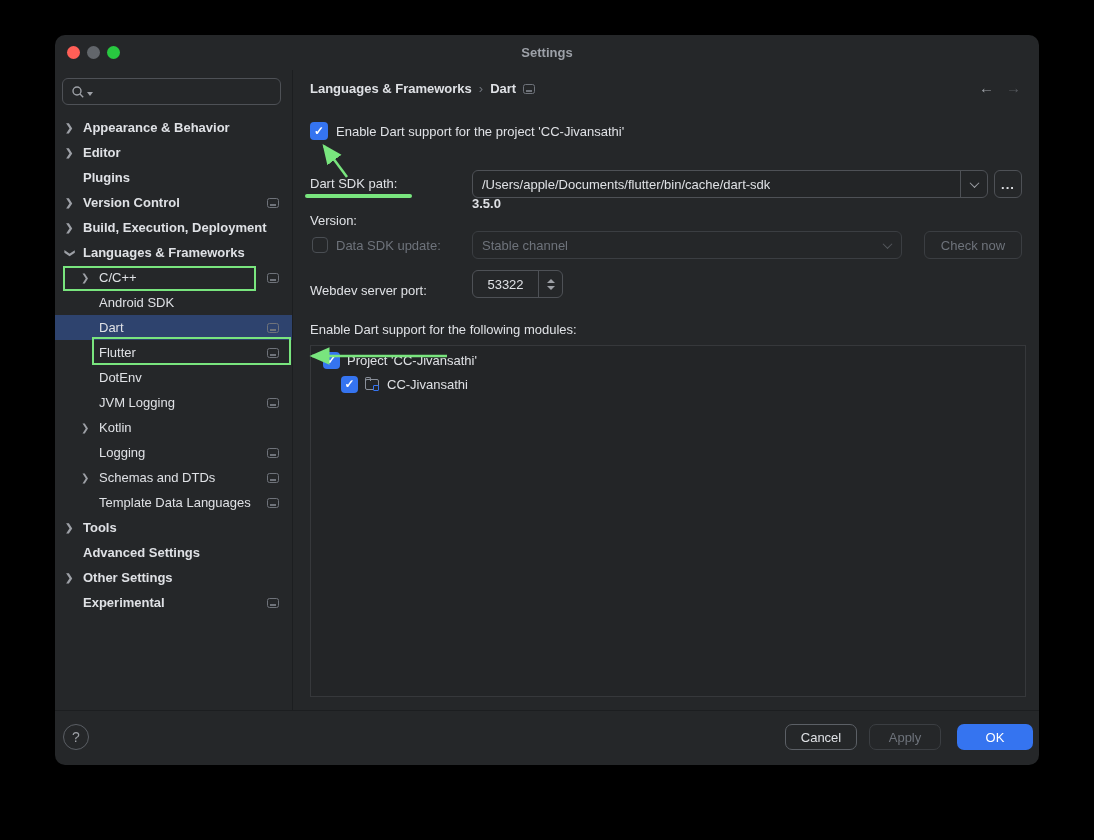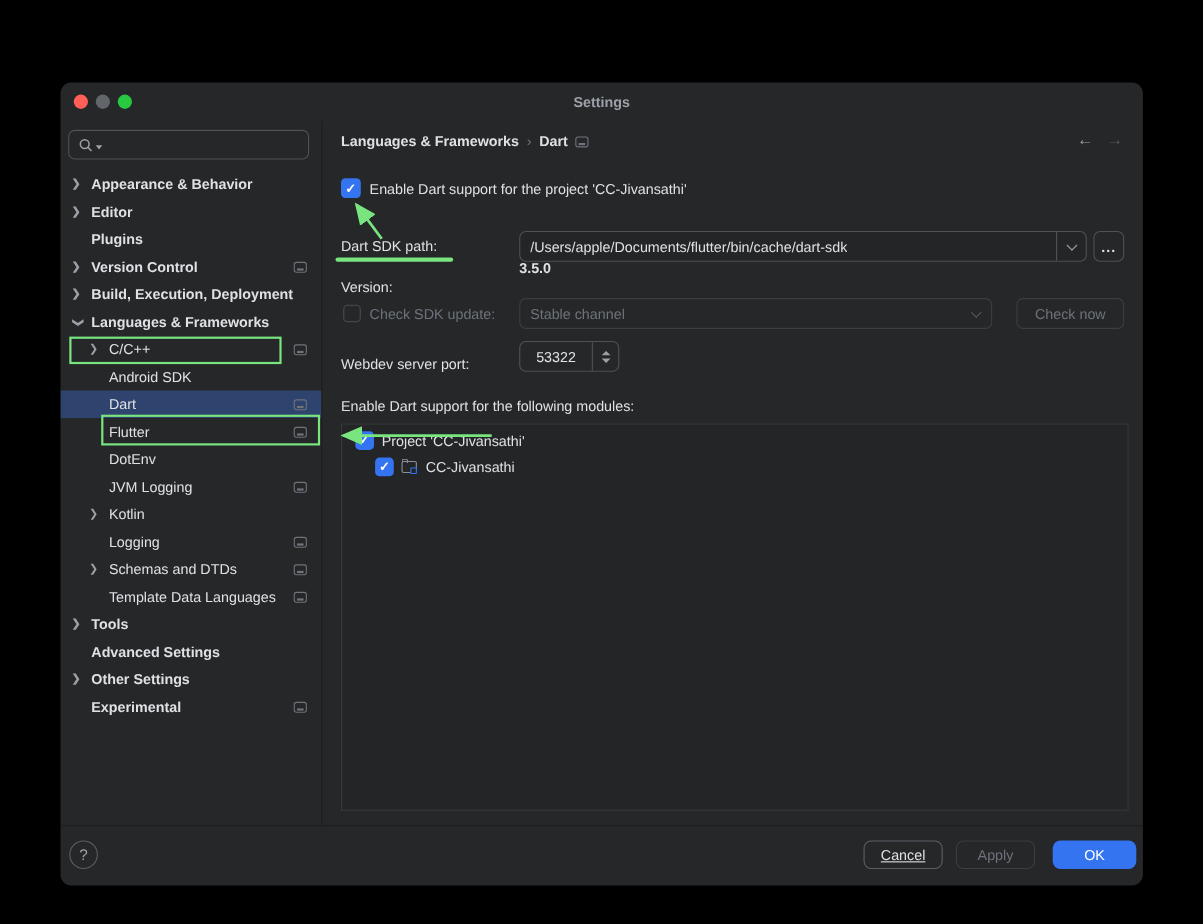--- a/index.html
+++ b/index.html
@@ -4,21 +4,21 @@
 <style>
   :root{
     --bg:#252729; --panel-line:#1c1e20; --text:#dfe1e5; --dim:#6e737b;
     --accent:#3574f0; --selected:#2e436e; --annotation:#79e57e;
     --input-border:#4e5156; --disabled-border:#3b3e42; --icon:#9da0a6;
     --button-border:#5c6066; --title:#9da1a8; --pp:#6f737a;
   }
   *{box-sizing:border-box; margin:0; padding:0;}
   html,body{background:#000;}
   body{width:1094px; height:840px; position:relative; font-family:"Liberation Sans",sans-serif; overflow:hidden;}
-  .window{position:absolute; left:55px; top:35px; width:984px; height:730px; background:var(--bg); border-radius:10px; overflow:hidden;margin-top:40px;}
+  .window{position:absolute; left:55px; top:35px; width:984px; height:730px; background:var(--bg); border-radius:10px; overflow:hidden;}
 
   
   .titlebar{position:absolute; left:0; top:0; width:100%; height:35px;}
   .tl{position:absolute; top:11px; width:13px; height:13px; border-radius:50%;}
   .win-title{position:absolute; left:0; right:0; top:10px; text-align:center; font-size:13px; font-weight:bold; color:var(--title);}
 
   
   .sidebar{position:absolute; left:0; top:35px; width:238px; bottom:55px; border-right:1px solid var(--panel-line);}
   .searchbox{position:absolute; left:7px; top:8px; width:219px; height:27px; border:1px solid var(--input-border); border-radius:6px; display:flex; align-items:center; padding-left:8px; gap:2px;}
   .search-tri{width:0; height:0; border-left:3.5px solid transparent; border-right:3.5px solid transparent; border-top:4px solid var(--icon); margin-top:4px;}
@@ -62,21 +62,21 @@
   .tri-dn{width:0;height:0;border-left:4px solid transparent;border-right:4px solid transparent;border-top:4.5px solid var(--icon);}
 
   .modules-panel{position:absolute; left:16px; top:275px; width:716px; height:352px; border:1px solid #36383b; background:#232527;}
   .module-row{height:24px; display:flex; align-items:center; gap:7px;}
   .module-row .checkbox{width:17px; height:17px; flex:0 0 17px;}
 
   
   .footer{position:absolute; left:0; bottom:0; width:100%; height:55px; border-top:1px solid var(--panel-line);}
   .help-btn{position:absolute; left:8px; top:13px; width:26px; height:26px; border:1.5px solid #5a5e64; border-radius:50%; color:var(--icon); font-size:14px; display:flex; align-items:center; justify-content:center;}
   .f-btn{position:absolute; top:13px; height:26px; border-radius:7px; font-size:13px; display:flex; align-items:center; justify-content:center;}
-  .f-cancel{left:730px; width:72px; border:1px solid var(--button-border); color:var(--text);text-decoration:underline;}
+  .f-cancel{left:730px; width:72px; border:1px solid var(--button-border); color:var(--text);}
   .f-apply{left:814px; width:72px; border:1px solid var(--disabled-border); color:var(--dim);}
   .f-ok{left:902px; width:76px; background:var(--accent); color:#fff;}
 
   
   .anno-layer{position:absolute; inset:0; pointer-events:none; z-index:20; color:var(--annotation);}
   .anno-box{position:absolute; border:2px solid var(--annotation);}
   .anno-underline{position:absolute; background:var(--annotation); border-radius:2px;}
 
   .folder-icon{position:relative; width:15px; height:12px; flex:0 0 15px;}
   .folder-icon .f-body{position:absolute; left:0; top:1px; width:14px; height:11px; border:1.3px solid #8a909a; border-radius:2px;}
@@ -221,21 +221,21 @@
           <span class="chevron-down"></span>
         </span>
     </div>
     <div class="btn" style="left:700px; top:100px; width:28px; font-weight:bold; letter-spacing:1px;">...</div>
 
     <div class="field-label" style="top:143px;">Version:</div>
     <div class="field-label" style="left:178px; top:126px; font-weight:bold;">3.5.0</div>
 
     <div class="cb-row" style="left:18px; top:167px; color:var(--dim);">
       <span class="checkbox off" style="width:16px;height:16px;flex-basis:16px;"></span>
-      <span>Check SDK update:</span>
+      <span>Data SDK update:</span>
     </div>
     <div class="combo disabled" style="left:178px; top:161px; width:430px;">
       <span>Stable channel</span>
       <span class="chev-box">
           <span class="chevron-down"></span>
         </span>
     </div>
     <div class="btn disabled" style="left:630px; top:161px; width:98px;">Check now</div>
 
     <div class="field-label" style="top:213px;">Webdev server port:</div>

